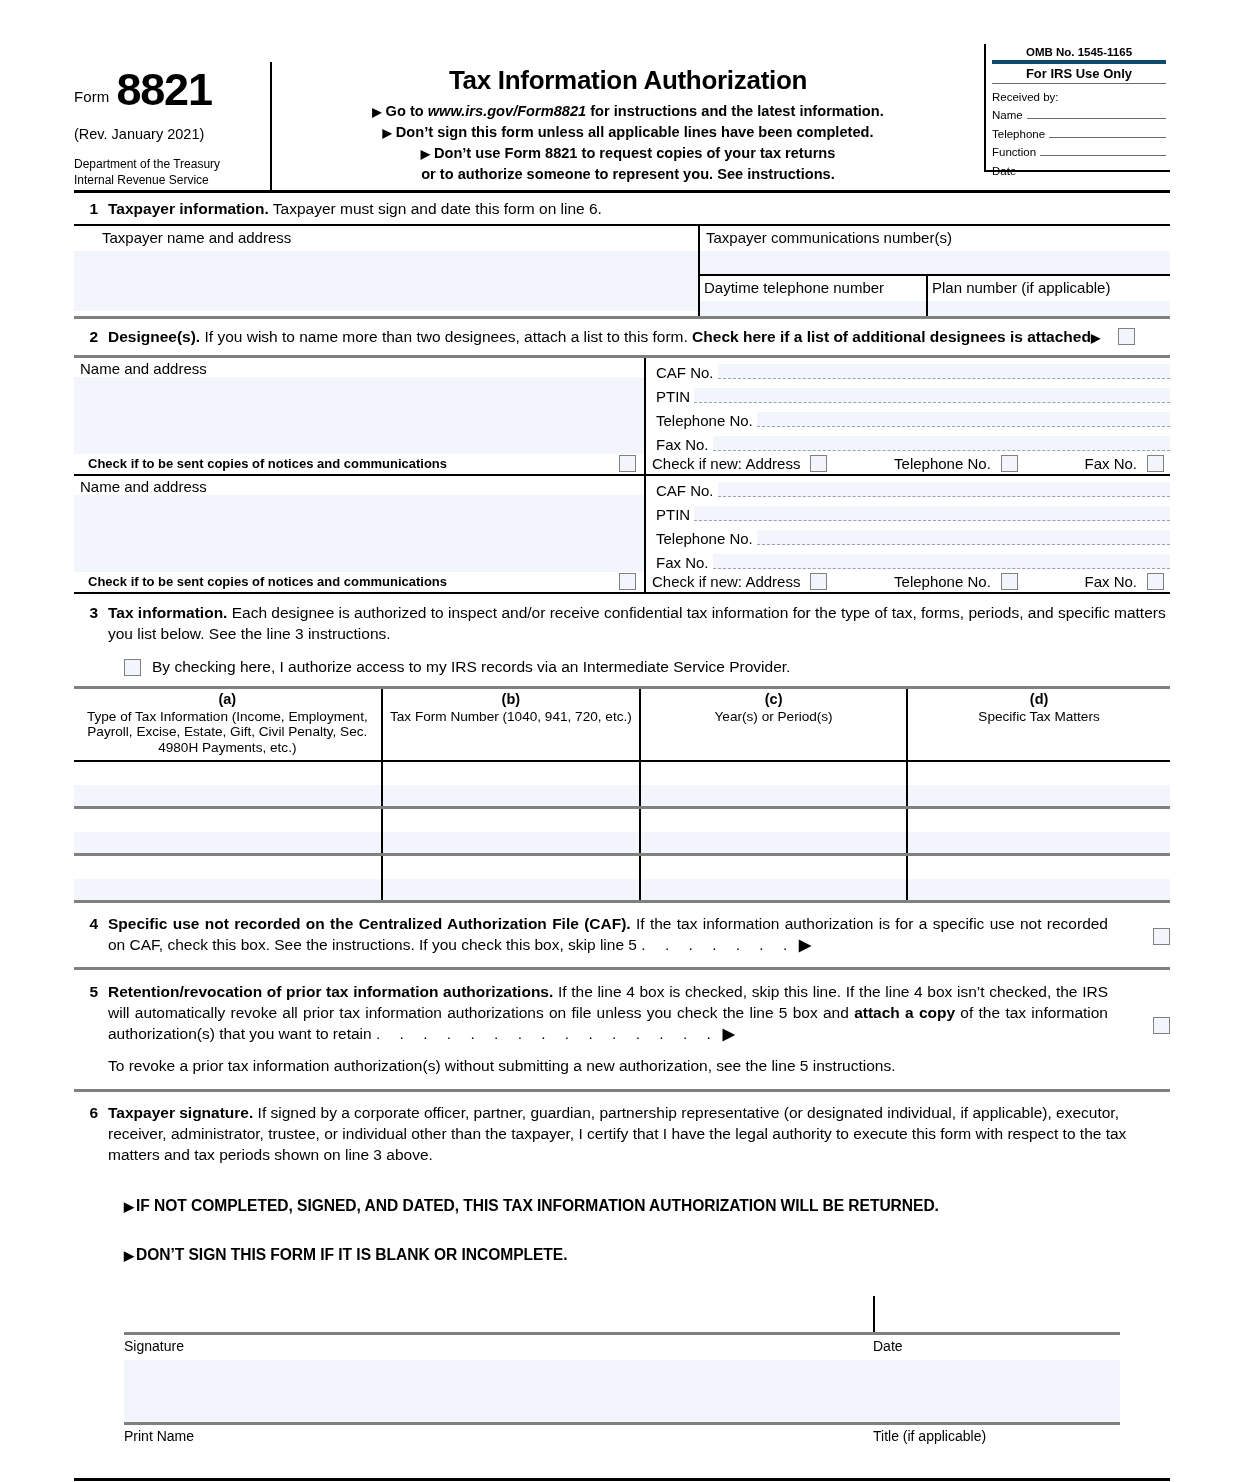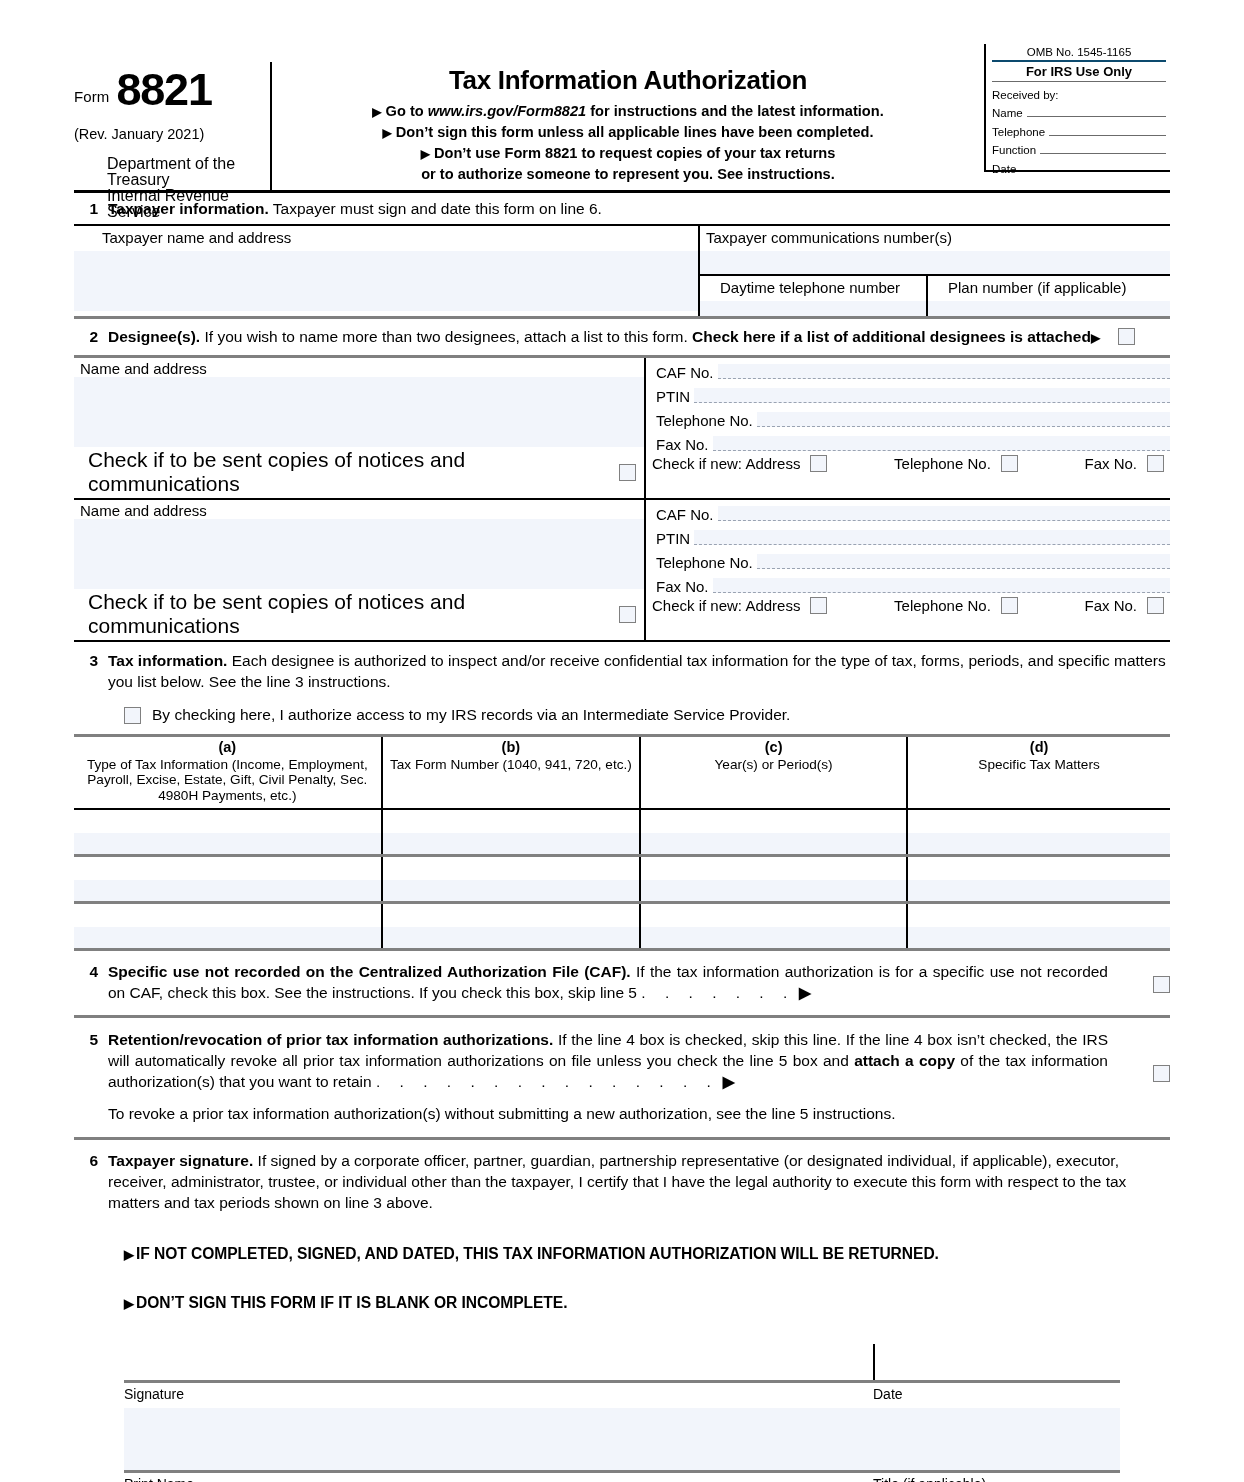--- a/index.html
+++ b/index.html
@@ -59,24 +59,23 @@
     font-weight: bold;
     line-height: 44px;
     letter-spacing: -1.2px;
     margin-left: 7px;
   }
   .rev-line {
     font-size: 14.5px;
     margin-top: 14px;
   }
   .dept-line {
-    font-size: 16px;
+    font-size: 12px;
     line-height: 16px;
     margin-top: 14px;
-    margin-left: 33px;
   }
   .hdr-mid {
     flex: 1 1 auto;
     text-align: center;
     padding: 0 6px;
   }
   .form-title {
     font-size: 26px;
     font-weight: bold;
     letter-spacing: -.3px;
@@ -101,22 +100,23 @@
     box-sizing: border-box;
     align-self: flex-start;
     margin-top: -18px;
     height: 128px;
     position: relative;
   }
   .omb-no {
     font-size: 11.5px;
     text-align: center;
     padding-top: 2px;
-    border-bottom: 2px solid #0c4a6e;
+    border-bottom: 4px solid #0c4a6e;
     padding-bottom: 2px;
+    font-weight: bold;
   }
   .irs-only {
     font-size: 13px;
     font-weight: bold;
     text-align: center;
     padding: 2px 0 2px;
     border-bottom: 1px solid #6b6b6b;
   }
   .omb-row {
     font-size: 11.5px;
@@ -175,21 +175,21 @@
   .l1-left .lbl { font-size: 15px; padding: 3px 0 0 6px; height: 22px; margin-left: 22px; }
   .l1-left .fillarea { height: 60px; }
   .l1-right { flex: 1 1 auto; box-sizing: border-box; }
   .l1-tin { border-bottom: 2px solid #000; }
   .l1-tin .lbl { font-size: 15px; padding: 3px 0 0 6px; height: 22px; }
   .l1-tin .fillarea { height: 23px; }
   .l1-sub { display: flex; }
   .l1-sub > div { box-sizing: border-box; }
   .l1-dtp { width: 228px; flex: none; border-right: 2px solid #000; }
   .l1-plan { flex: 1 1 auto; }
-  .l1-sub .lbl { font-size: 15px; padding: 3px 0 0 20px; height: 22px; }
+  .l1-sub .lbl { font-size: 15px; padding: 3px 0 0 4px; height: 22px; }
   .l1-sub .fillarea { height: 15px; }
 
   
   .l2-head { padding: 7px 0 6px; }
   .desg-wrap { border-top: 3px solid #808080; }
   .desg {
     display: flex;
     border-bottom: 2px solid #000;
   }
   .desg-left {
@@ -198,22 +198,23 @@
     border-right: 2px solid #000;
     box-sizing: border-box;
     display: flex;
     flex-direction: column;
   }
   .desg-left .lbl { font-size: 15px; padding: 2px 16px 0 6px; }
   .desg-left .fillarea { flex: 1 1 auto; min-height: 70px; }
   .desg-left .chkline {
     display: flex;
     align-items: center;
-    font-size: 21px;
-    font-weight: normal;
+    justify-content: space-between;
+    font-size: 13px;
+    font-weight: bold;
     padding: 1px 8px 2px 14px;
   }
   .desg-right {
     flex: 1 1 auto;
     box-sizing: border-box;
     display: flex;
     flex-direction: column;
   }
   .dot-row {
     display: flex;

